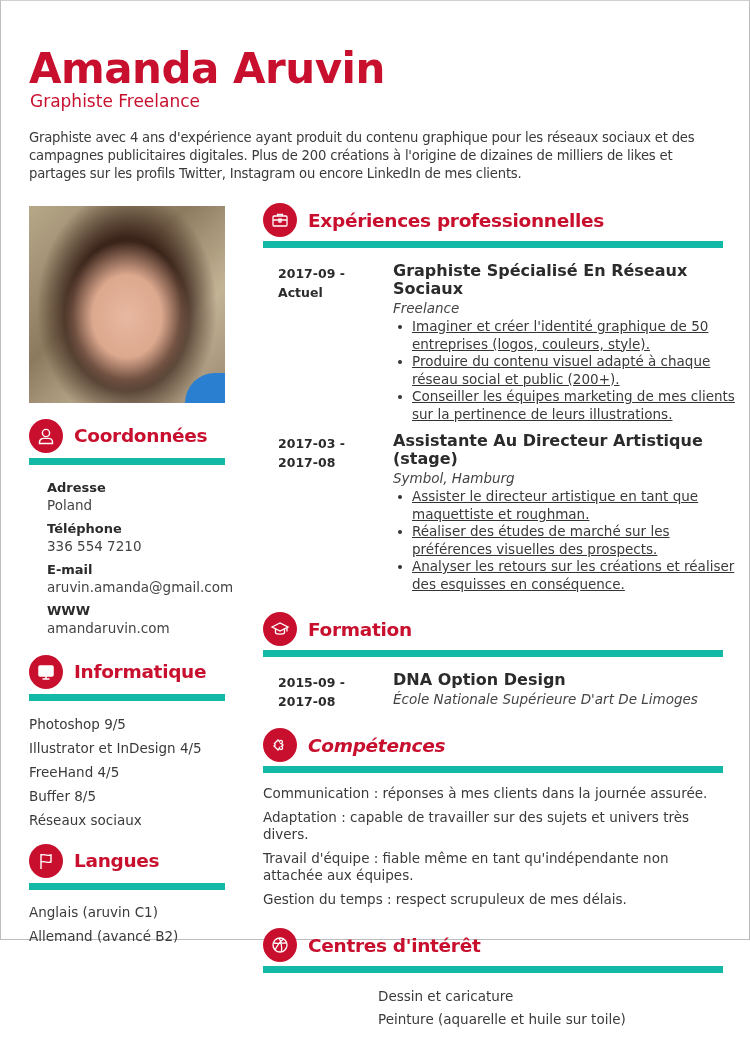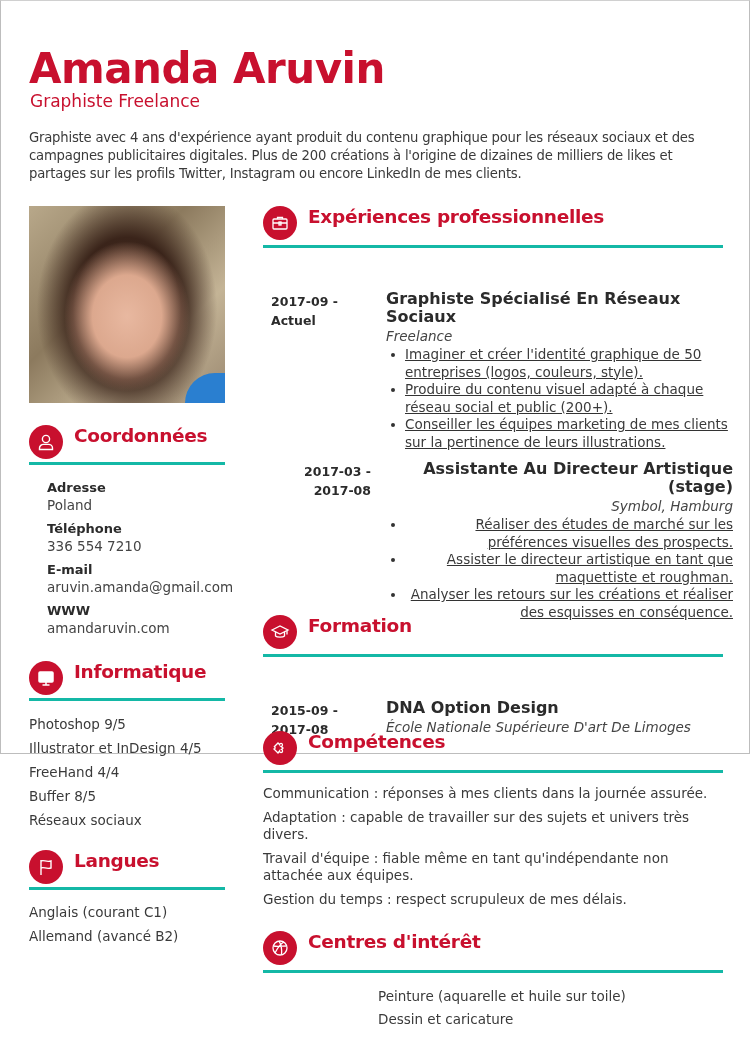--- a/index.html
+++ b/index.html
@@ -4,21 +4,21 @@
 <style>
   * { box-sizing: border-box; margin: 0; padding: 0; }
   html, body { width: 750px; height: 1061px; background: #ffffff; }
   body {
     font-family: "DejaVu Sans", "Liberation Sans", sans-serif;
     color: #333333;
     position: relative;
     overflow: hidden;
   }
   .page {
-    position: absolute; left: 0; top: 0; width: 750px; height: 754px;
+    position: absolute; left: 0; top: 0; width: 750px; height: 940px;
     border: 1px solid #bdbdbd; border-top-color: #d0d0d0;
   }
   .name {
     position: absolute; left: 28px; top: 42px;
     font-family: "DejaVu Sans", sans-serif; font-weight: bold;
     font-size: 42px; letter-spacing: -0.5px; color: #c8102e; line-height: 52px;
   }
   .jobtitle {
     position: absolute; left: 29px; top: 89px;
     font-size: 17px; color: #c8102e; line-height: 22px;
@@ -33,43 +33,43 @@
       radial-gradient(ellipse 32% 38% at 50% 56%, #e8b8a0 0%, #dca88e 55%, rgba(220,168,142,0) 100%),
       radial-gradient(ellipse 46% 60% at 50% 52%, #4a3024 0%, #3a241a 60%, rgba(58,36,26,0) 100%),
       linear-gradient(135deg, #b8a88a 0%, #8c7a5e 40%, #c4b496 70%, #9a8870 100%);
     overflow: hidden;
   }
   .photo .shoulder {
     position: absolute; right: 0; bottom: 0; width: 40px; height: 30px;
     background: #2a7fd0; border-top-left-radius: 30px;
   }
   .sec-head {
-    position: absolute; display: flex; align-items: flex-start;
-    border-bottom: 3px solid #14b8a6;
+    position: absolute; display: flex; align-items: center;
+    border-bottom: 7px solid #14b8a6;
   }
   .sec-head .ic {
     width: 34px; height: 34px; border-radius: 50%; background: #c8102e;
     display: flex; align-items: center; justify-content: center; flex: none;
   }
   .sec-head .ic svg { width: 20px; height: 20px; }
   .sec-head .ttl {
     margin-left: 11px; font-weight: bold; font-size: 18.5px; color: #c8102e;
     letter-spacing: -0.3px;
   }
   .left-head { left: 28px; width: 196px; height: 40px; padding-bottom: 12px; }
   .right-head { left: 262px; width: 460px; height: 42px; padding-bottom: 7px; }
 
   .contact { position: absolute; left: 46px; width: 200px; font-size: 13.5px; }
   .contact .lbl { font-weight: bold; font-size: 13px; color: #2b2b2b; line-height: 17px; }
   .contact .val { color: #444; line-height: 18px; margin-bottom: 6px; }
 
   .plain-list { position: absolute; font-size: 13.5px; color: #3a3a3a; }
   .plain-list div { line-height: 24px; }
 
-  .entry { position: absolute; left: 270px; width: 462px; margin-top: 28px; }
+  .entry { position: absolute; left: 277px; width: 462px; }
   .entry .date {
     position: absolute; left: 0; top: 2px; width: 100px;
     font-weight: bold; font-size: 12.5px; color: #2b2b2b; line-height: 19px;
   }
   .entry .body { margin-left: 115px; }
   .entry .etitle { font-weight: bold; font-size: 16px; color: #2b2b2b; line-height: 18px; }
   .entry .org { font-style: italic; font-size: 13.5px; color: #444; line-height: 19px; margin-top: 1px; }
   .entry ul { list-style: none; text-decoration: underline; }
   .entry li {
     position: relative; padding-left: 19px; font-size: 13.5px; color: #3a3a3a;
@@ -122,36 +122,36 @@
       <svg viewBox="0 0 20 20" fill="none" stroke="#fff" stroke-width="1.5">
           <rect x="3" y="4" width="14" height="10" rx="1" fill="#fff"></rect>
           <path d="M10 14v3M6.5 17h7"></path>
         </svg>
     </span>
     <span class="ttl">Informatique</span>
   </div>
   <div class="plain-list" style="left:28px; top:711px;">
     <div>Photoshop 9/5</div>
     <div>Illustrator et InDesign 4/5</div>
-    <div>FreeHand 4/4</div>
+    <div>FreeHand 4/5</div>
     <div>Buffer 8/5</div>
     <div>Réseaux sociaux</div>
   </div>
 
   <div class="sec-head left-head" style="top:849px;">
     <span class="ic">
       <svg viewBox="0 0 20 20" fill="none" stroke="#fff" stroke-width="1.4">
           <path d="M5 18V3"></path>
           <path d="M5 4c3-1.5 5 1.5 10 0v7c-5 1.5-7-1.5-10 0"></path>
         </svg>
     </span>
     <span class="ttl">Langues</span>
   </div>
   <div class="plain-list" style="left:28px; top:899px;">
-    <div>Anglais (courant C1)</div>
+    <div>Anglais (aruvin C1)</div>
     <div>Allemand (avancé B2)</div>
   </div>
 
   <div class="sec-head right-head" style="top:205px;">
     <span class="ic">
       <svg viewBox="0 0 20 20" fill="none" stroke="#fff" stroke-width="1.3">
           <rect x="3" y="6" width="14" height="10" rx="1"></rect>
           <path d="M7.5 6V4.5h5V6M3 10h14"></path>
           <rect x="9" y="9" width="2" height="3"></rect>
         </svg>
@@ -165,28 +165,28 @@
       <div class="etitle">Graphiste Spécialisé En Réseaux Sociaux</div>
       <div class="org">Freelance</div>
       <ul>
         <li>Imaginer et créer l'identité graphique de 50 entreprises (logos, couleurs, style).</li>
         <li>Produire du contenu visuel adapté à chaque réseau social et public (200+).</li>
         <li>Conseiller les équipes marketing de mes clients sur la pertinence de leurs illustrations.</li>
       </ul>
     </div>
   </div>
 
-  <div class="entry" style="top:431px;text-align:right;">
+  <div class="entry" style="top:431px;">
     <div class="date">2017-03 - 2017-08</div>
     <div class="body">
       <div class="etitle">Assistante Au Directeur Artistique (stage)</div>
       <div class="org">Symbol, Hamburg</div>
       <ul>
+        <li>Assister le directeur artistique en tant que maquettiste et roughman.</li>
         <li>Réaliser des études de marché sur les préférences visuelles des prospects.</li>
-        <li>Assister le directeur artistique en tant que maquettiste et roughman.</li>
         <li>Analyser les retours sur les créations et réaliser des esquisses en conséquence.</li>
       </ul>
     </div>
   </div>
 
   <div class="sec-head right-head" style="top:614px;">
     <span class="ic">
       <svg viewBox="0 0 20 20" fill="none" stroke="#fff" stroke-width="1.3">
           <path d="M2 8l8-4 8 4-8 4z"></path>
           <path d="M5.5 9.8V14c1.5 1.5 7.5 1.5 9 0V9.8"></path>
@@ -196,21 +196,21 @@
     <span class="ttl">Formation</span>
   </div>
   <div class="entry" style="top:670px;">
     <div class="date">2015-09 - 2017-08</div>
     <div class="body">
       <div class="etitle">DNA Option Design</div>
       <div class="org">École Nationale Supérieure D'art De Limoges</div>
     </div>
   </div>
 
-  <div class="sec-head right-head" style="top:730px;">
+  <div class="sec-head right-head" style="top:730px;font-style:italic;">
     <span class="ic">
       <svg viewBox="0 0 20 20" fill="none" stroke="#fff" stroke-width="1.3">
           <path d="M4 9l4-4 1.5 1.5c.5-1.5 3-1.5 3 .5 0 1-1 1.5-1.5 1.5L13 10l-1.5 1.5c1.5.5 1.5 3-.5 3-1 0-1.5-1-1.5-1.5L8 15 4 11c1.5-.5 1.5-2.5 0-2z"></path>
         </svg>
     </span>
     <span class="ttl">Compétences</span>
   </div>
   <div class="skills">
     <div>Communication : réponses à mes clients dans la journée assurée.</div>
     <div>Adaptation : capable de travailler sur des sujets et univers très divers.</div>
@@ -221,17 +221,17 @@
   <div class="sec-head right-head" style="top:930px;">
     <span class="ic">
       <svg viewBox="0 0 20 20" fill="none" stroke="#fff" stroke-width="1.3">
           <circle cx="10" cy="10" r="7"></circle>
           <path d="M3.5 8c4 1 9 0 13 0M5 15c2-4 5-9 9-11M9 3.2c2 3 3 8 2.5 13.6"></path>
         </svg>
     </span>
     <span class="ttl">Centres d'intérêt</span>
   </div>
   <div class="interests">
+    <div>Dessin et caricature</div>
     <div>Peinture (aquarelle et huile sur toile)</div>
-    <div>Dessin et caricature</div>
   </div>
 
 </div>
 
 </body></html>

